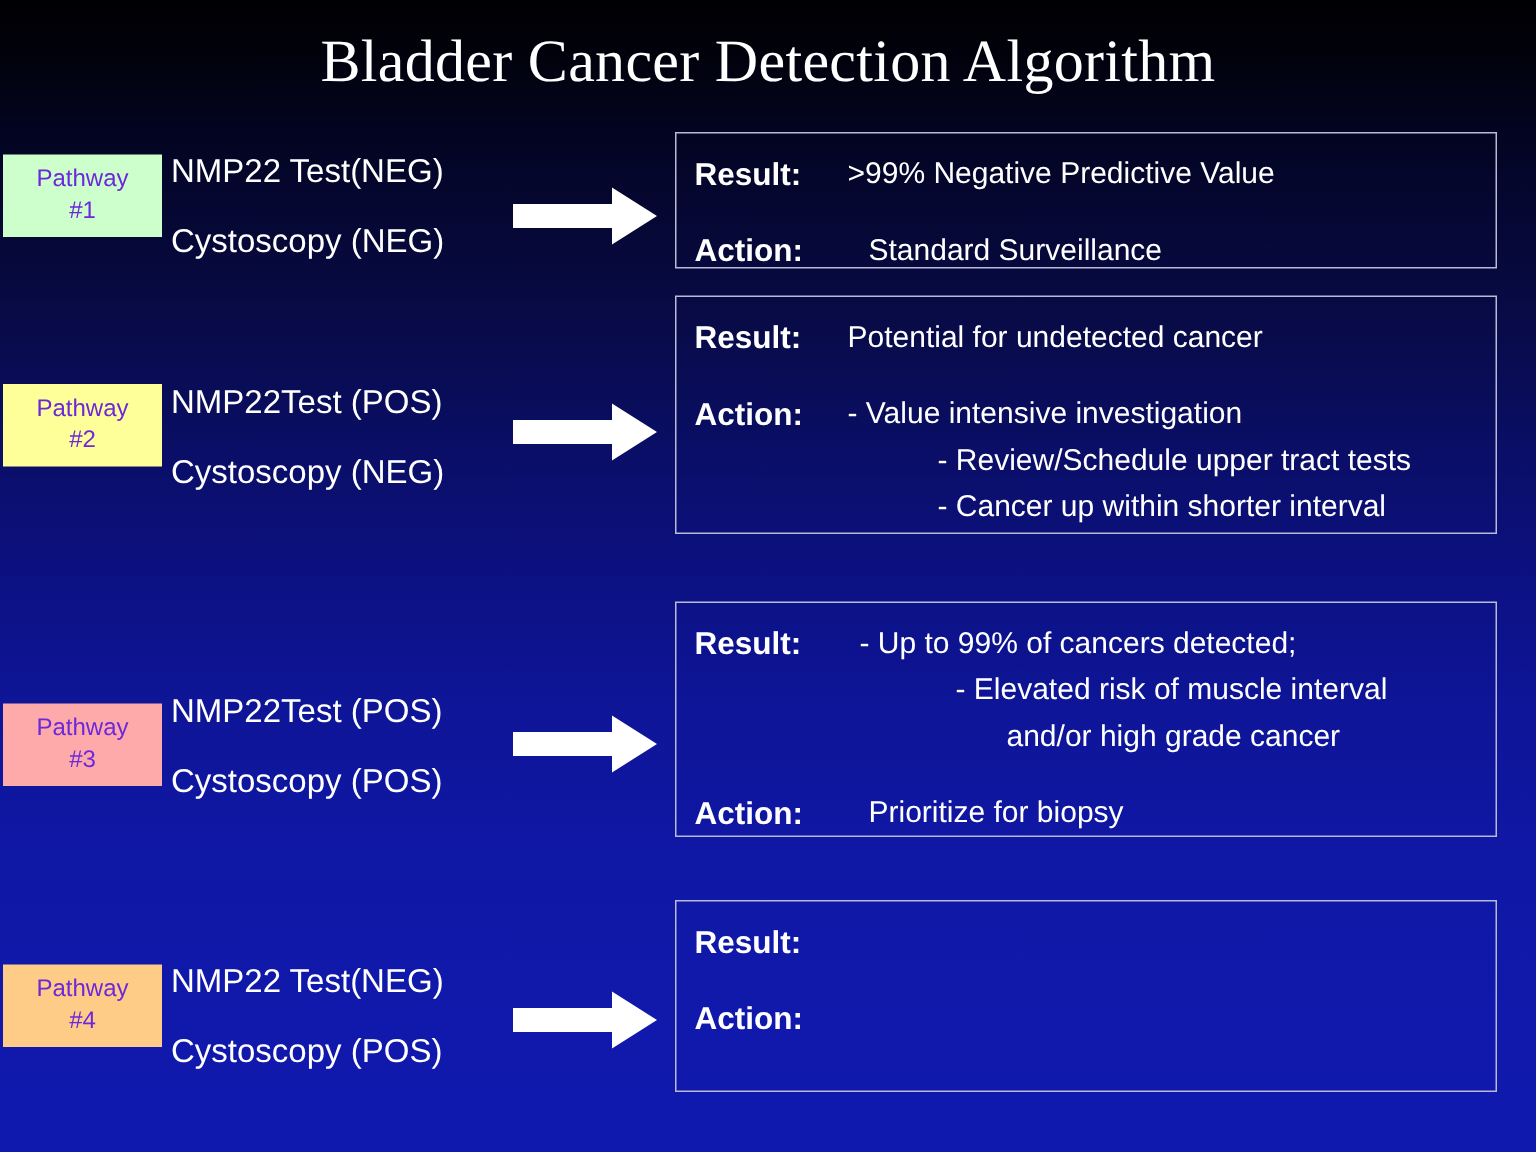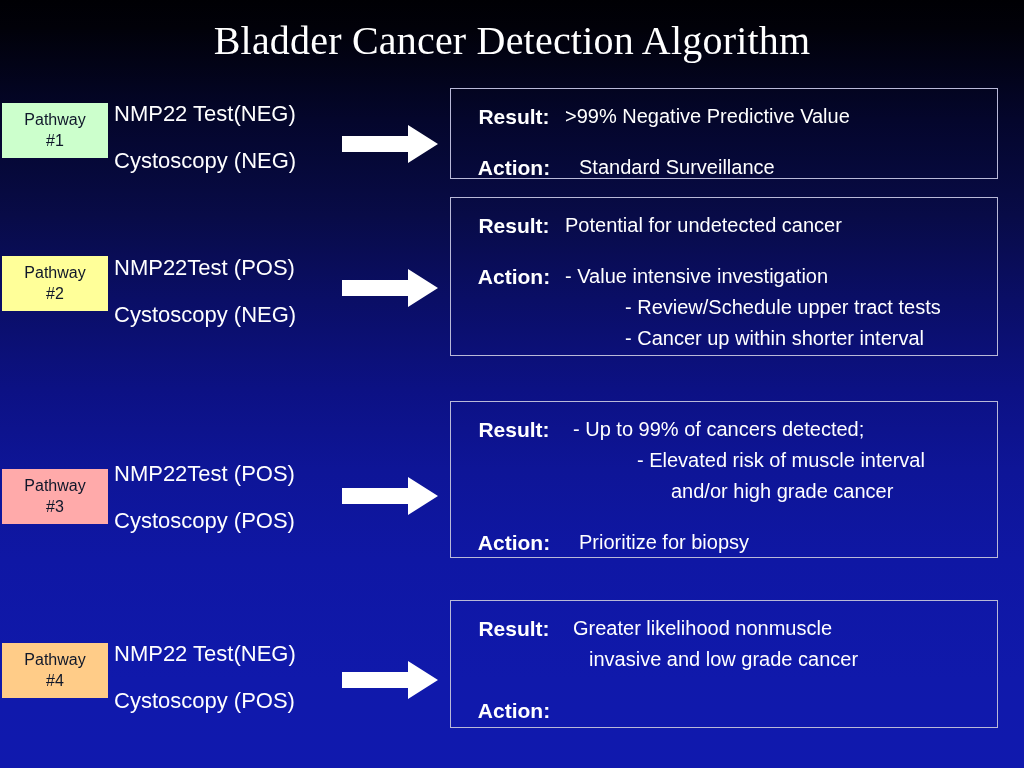--- a/index.html
+++ b/index.html
@@ -46,21 +46,21 @@
     letter-spacing: 0.2px;
     white-space: nowrap;
   }
 
   
   .pathway-box {
     position: absolute;
     left: 2px;
     width: 106px;
     box-sizing: border-box;
-    color: #0f172a;
+    color: #6d28d9;
     font-family: "Liberation Sans", sans-serif;
     font-size: 16px;
     line-height: 21px;
     text-align: center;
     padding: 6px 2px 7px 2px;
   }
   .pathway-box .pw-line { display: block; }
 
   
   .test-label {
@@ -93,21 +93,20 @@
     align-items: flex-start;
     white-space: nowrap;
   }
   .rb-label {
     font-family: "Liberation Sans", sans-serif;
     font-size: 21px;
     line-height: 31px;
     font-weight: bold;
     color: #ffffff;
     flex: 0 0 auto;
-    text-align: center;
   }
   .rb-values {
     flex: 1 1 auto;
     min-width: 0;
   }
   .rb-text {
     font-family: "Liberation Sans", sans-serif;
     font-size: 20px;
     line-height: 31px;
     color: #ffffff;
@@ -232,24 +231,20 @@
 
   <div class="arrow" style="left:342px; top:659px;">
     <svg width="98" height="42" viewBox="0 0 98 42" xmlns="http://www.w3.org/2000/svg">
       <polygon points="0,13 66,13 66,2 96,21 66,40 66,29 0,29" fill="#ffffff"></polygon>
     </svg>
   </div>
 
   <div class="result-box" style="left:450px; top:600px; width:548px; height:128px;">
     <div class="rb-row">
       <div class="rb-label lw-102">Result:</div>
-      <div class="rb-values">
-        <div class="rb-text ind-8">Greater likelihood nonmuscle</div>
-        <div class="rb-text ind-24">invasive and low grade cancer</div>
-      </div>
     </div>
     <div class="rb-gap"></div>
     <div class="rb-row">
       <div class="rb-label lw-102">Action:</div>
     </div>
   </div>
 
 </div>
 
 </body></html>

